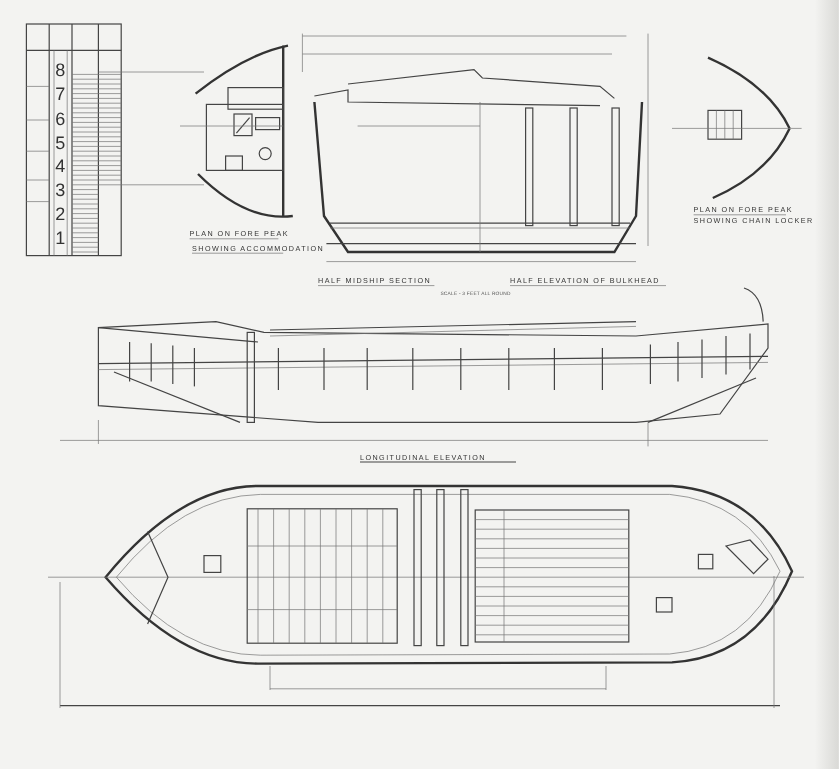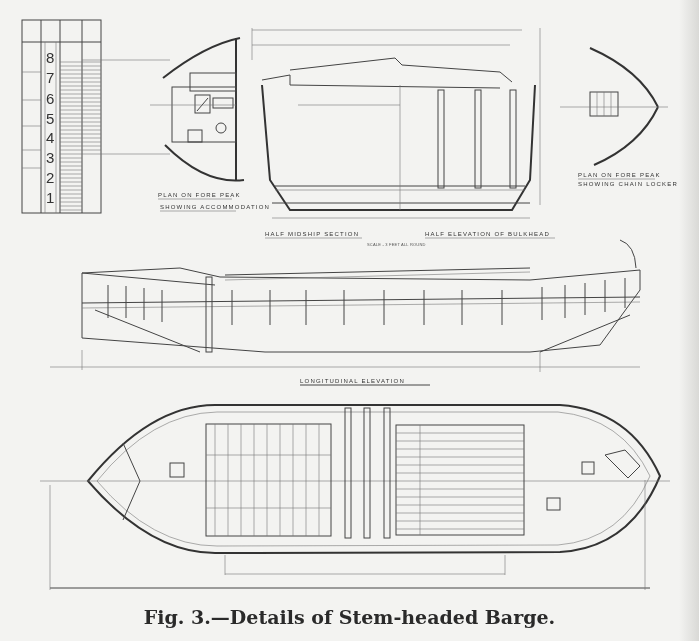--- a/index.html
+++ b/index.html
@@ -222,15 +222,14 @@
     <path d="M605 455 L625 450 L640 466 L628 478 Z" class="ln"></path>
     <line x1="225" y1="555" x2="225" y2="575" class="thin"></line>
     <line x1="505" y1="555" x2="505" y2="575" class="thin"></line>
     <line x1="225" y1="574" x2="505" y2="574" class="thin"></line>
     <line x1="50" y1="588" x2="650" y2="588" class="ln"></line>
     <line x1="50" y1="485" x2="50" y2="590" class="thin"></line>
     <line x1="645" y1="480" x2="645" y2="590" class="thin"></line>
   </g>
 </svg>
 
-<div class="caption">Fig. 3.—Details of Stem-headed Barge.</div>
 <div class="shade"></div>
 </div>
 
 </body></html>

